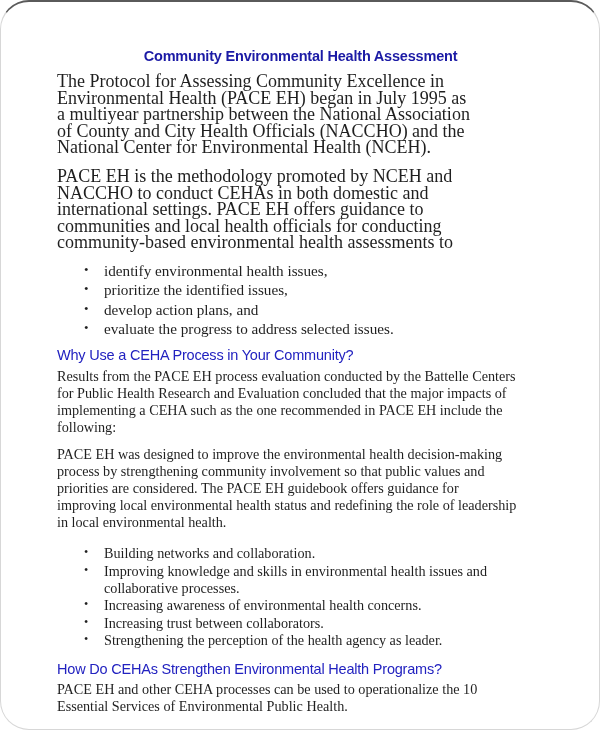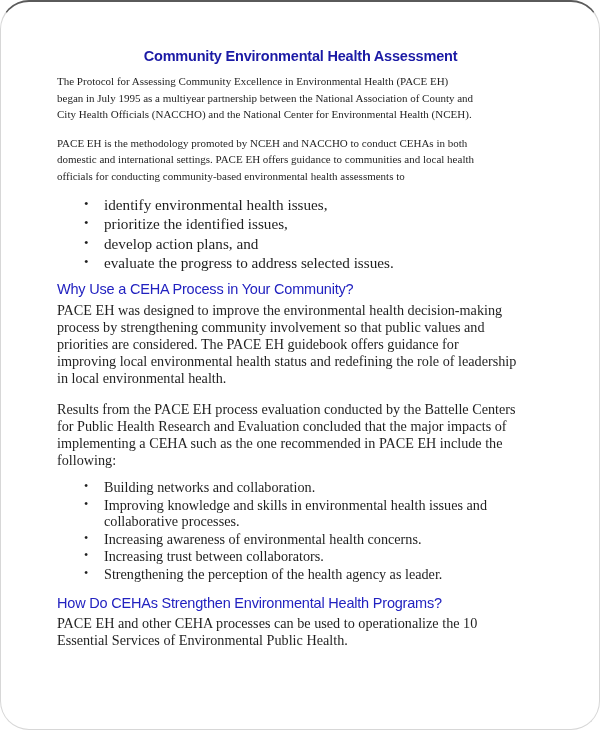--- a/index.html
+++ b/index.html
@@ -25,21 +25,21 @@
     font-weight: bold;
     font-size: 14.5px;
     line-height: 17px;
     letter-spacing: -0.2px;
     text-align: center;
     color: var(--title-color, #1b1aa5);
   }
   p.body-a {
     margin: 0 0 12px 0;
     max-width: 418px;
-    font-size: 11px;
+    font-size: 18px;
     line-height: 16.6px;
   }
   p.body-b {
     margin: 0 0 14px 0;
     max-width: 462px;
     font-size: 14.2px;
     line-height: 17px;
   }
   p.body-b.tight { margin-bottom: 10px; }
   p.closing { margin-bottom: 0; max-width: 475px; }
@@ -86,23 +86,23 @@
 
   <ul class="bullets bullets-a">
     <li><span class="dot">•</span><span>identify environmental health issues,</span></li>
     <li><span class="dot">•</span><span>prioritize the identified issues,</span></li>
     <li><span class="dot">•</span><span>develop action plans, and</span></li>
     <li><span class="dot">•</span><span>evaluate the progress to address selected issues.</span></li>
   </ul>
 
   <h2 class="section-heading">Why Use a CEHA Process in Your Community?</h2>
 
+  <p class="body-b tight">Results from the PACE EH process evaluation conducted by the Battelle Centers for Public Health Research and Evaluation concluded that the major impacts of implementing a CEHA such as the one recommended in PACE EH include the following:</p>
+
   <p class="body-b">PACE EH was designed to improve the environmental health decision-making process by strengthening community involvement so that public values and priorities are considered. The PACE EH guidebook offers guidance for improving local environmental health status and redefining the role of leadership in local environmental health.</p>
-
-  <p class="body-b tight">Results from the PACE EH process evaluation conducted by the Battelle Centers for Public Health Research and Evaluation concluded that the major impacts of implementing a CEHA such as the one recommended in PACE EH include the following:</p>
 
   <ul class="bullets bullets-b">
     <li><span class="dot">•</span><span>Building networks and collaboration.</span></li>
     <li><span class="dot">•</span><span>Improving knowledge and skills in environmental health issues and collaborative processes.</span></li>
     <li><span class="dot">•</span><span>Increasing awareness of environmental health concerns.</span></li>
     <li><span class="dot">•</span><span>Increasing trust between collaborators.</span></li>
     <li><span class="dot">•</span><span>Strengthening the perception of the health agency as leader.</span></li>
   </ul>
 
   <h2 class="section-heading second">How Do CEHAs Strengthen Environmental Health Programs?</h2>

